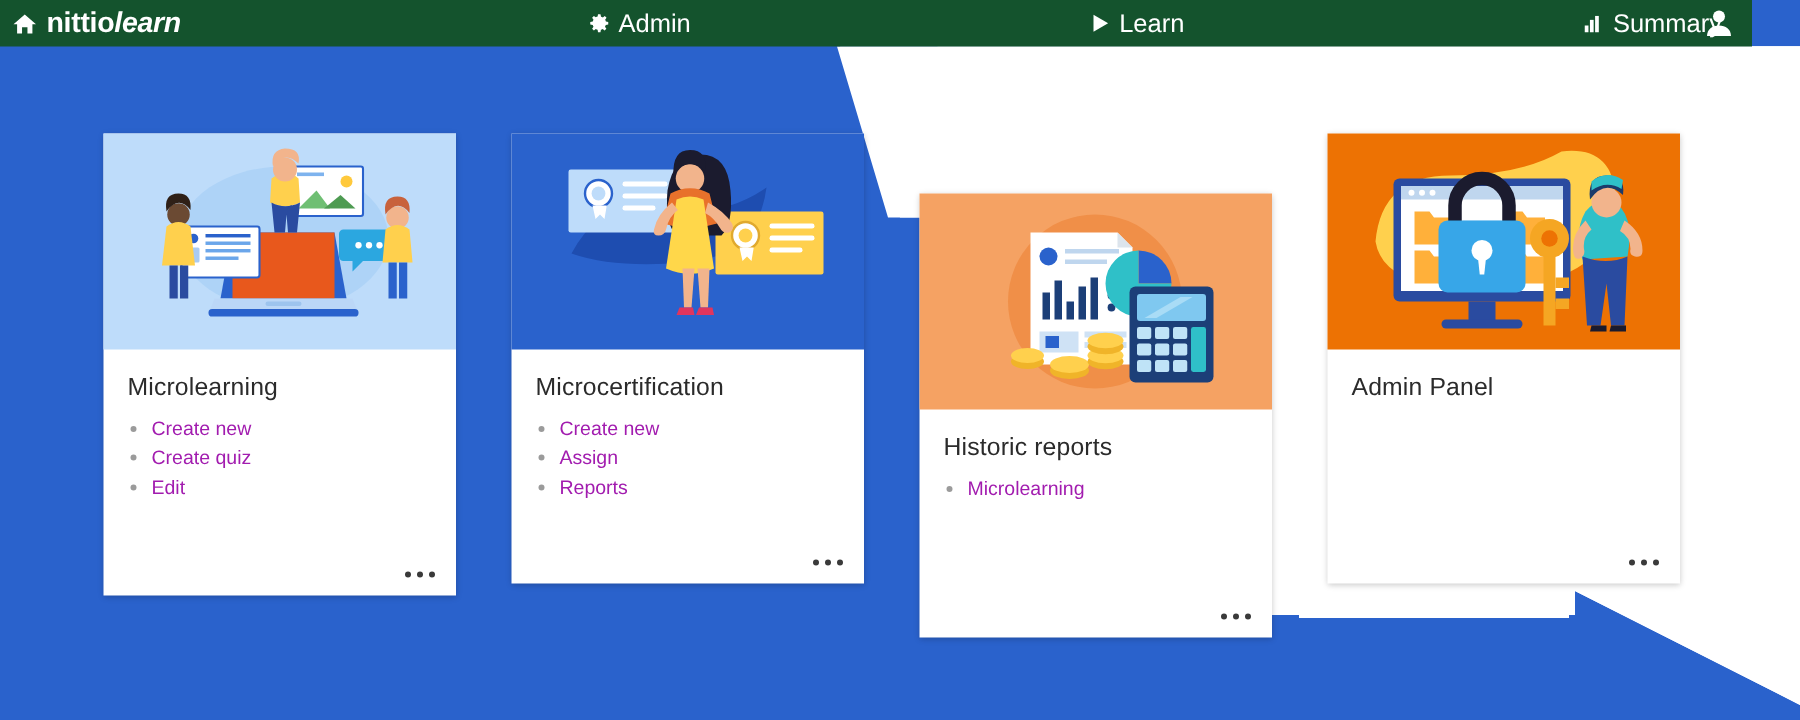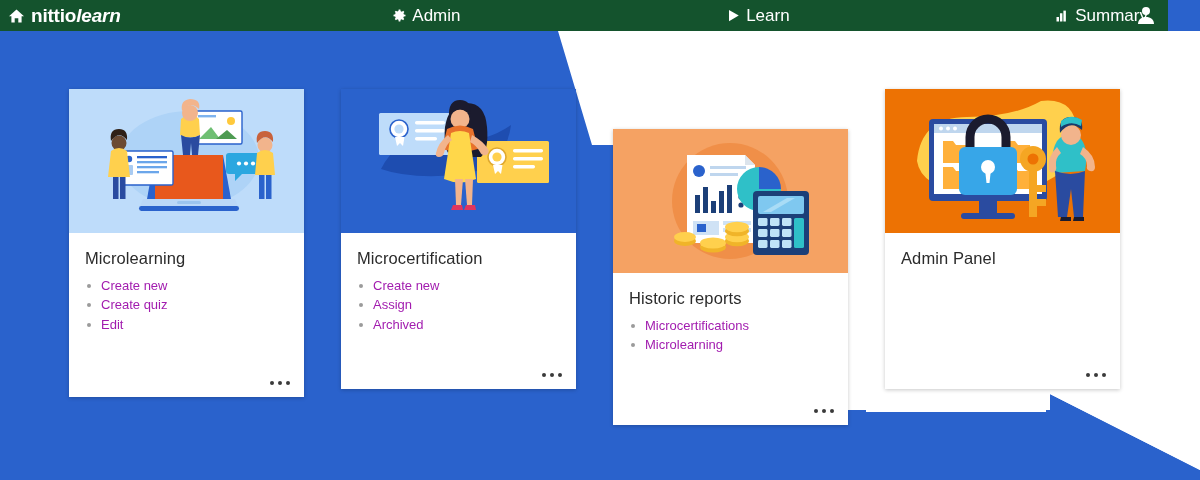--- a/index.html
+++ b/index.html
@@ -285,21 +285,21 @@
         <path d="M124 90 l2 26 h5 l1 -26Z" fill="#F2B48C"></path>
         <path d="M112 116 h9 l1 5 h-12Z" fill="#E0355E"></path>
         <path d="M125 116 h9 l1 5 h-12Z" fill="#E0355E"></path>
       </svg>
     </div>
     <div class="card-body">
       <div class="card-title">Microcertification</div>
       <ul class="card-list">
         <li>Create new</li>
         <li>Assign</li>
-        <li>Archived</li>
+        <li>Reports</li>
       </ul>
       <div class="card-more">
         <i></i>
         <i></i>
         <i></i>
       </div>
     </div>
   </div>
 
   <div class="card" id="card-3">
@@ -351,21 +351,20 @@
         <ellipse cx="100" cy="114" rx="13" ry="5.6" fill="#FFD04D"></ellipse>
         <ellipse cx="124" cy="112" rx="12" ry="5.2" fill="#F0B429"></ellipse>
         <ellipse cx="124" cy="108" rx="12" ry="5.2" fill="#FFD04D"></ellipse>
         <ellipse cx="124" cy="102" rx="12" ry="5.2" fill="#F0B429"></ellipse>
         <ellipse cx="124" cy="98" rx="12" ry="5.2" fill="#FFD04D"></ellipse>
       </svg>
     </div>
     <div class="card-body">
       <div class="card-title">Historic reports</div>
       <ul class="card-list">
-        <li>Microcertifications</li>
         <li>Microlearning</li>
       </ul>
       <div class="card-more">
         <i></i>
         <i></i>
         <i></i>
       </div>
     </div>
   </div>
 

